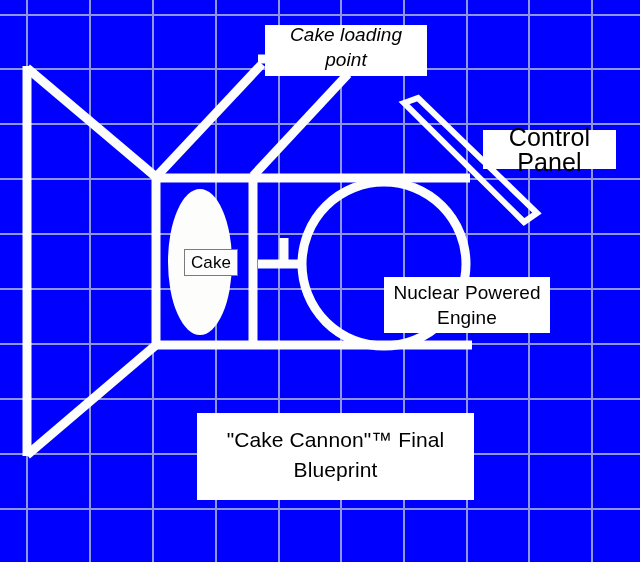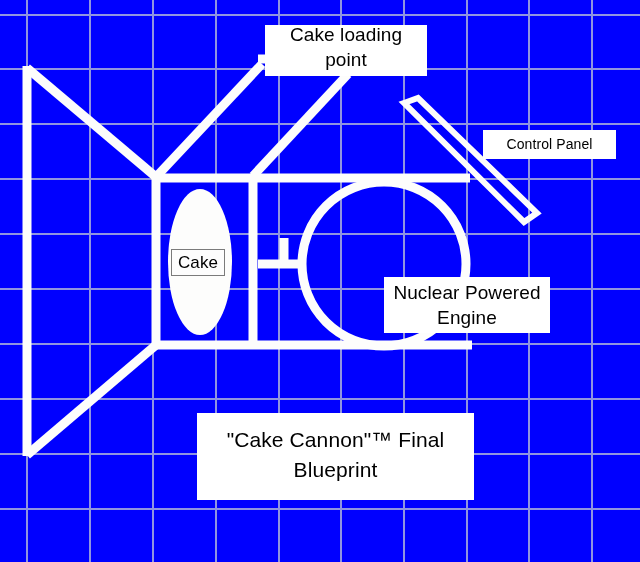--- a/index.html
+++ b/index.html
@@ -36,48 +36,49 @@
     box-sizing: border-box;
     white-space: pre-line;
     letter-spacing: 0.1px;
   }
   #callout-loading {
     left: 265px;
     top: 25px;
     width: 162px;
     height: 51px;
     padding-bottom: 8px;
+    font-style: italic;
   }
   #callout-control {
     left: 483px;
     top: 130px;
     width: 133px;
-    height: 29px;
-    font-size: 14px;
+    height: 39px;
+    font-size: 25px;
   }
   #callout-engine {
     left: 352px;
     top: 277px;
     width: 166px;
     height: 56px;
     padding-bottom: 1px;
     margin-left: 32px;
   }
   #callout-title {
     left: 197px;
     top: 413px;
     width: 277px;
     height: 87px;
     font-size: 21px;
     line-height: 30px;
     align-items: flex-start;
     padding-top: 12px;
   }
   #callout-cake {
-    left: 171px;
+    left: 184px;
     top: 249px;
     width: 54px;
     height: 27px;
     font-size: 17px;
     border: 1px solid #7b7b7b;
     background: #fdfdfd;
   }
 </style>
 </head>
 <body>

